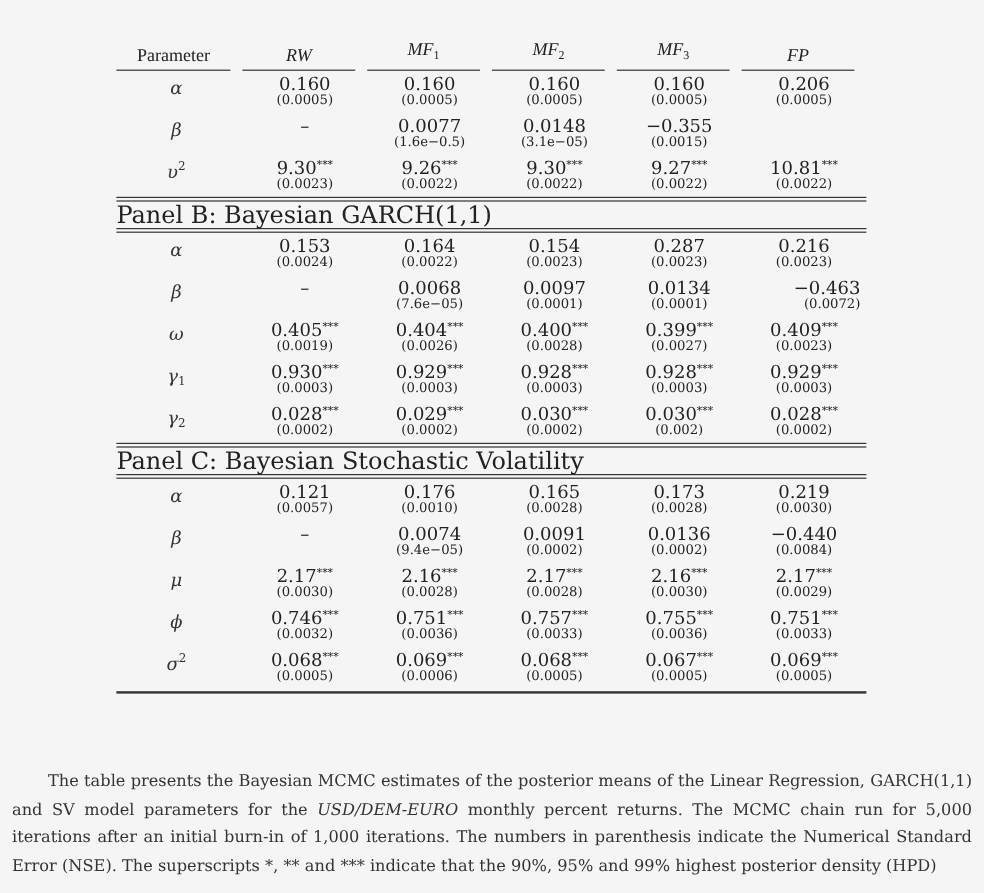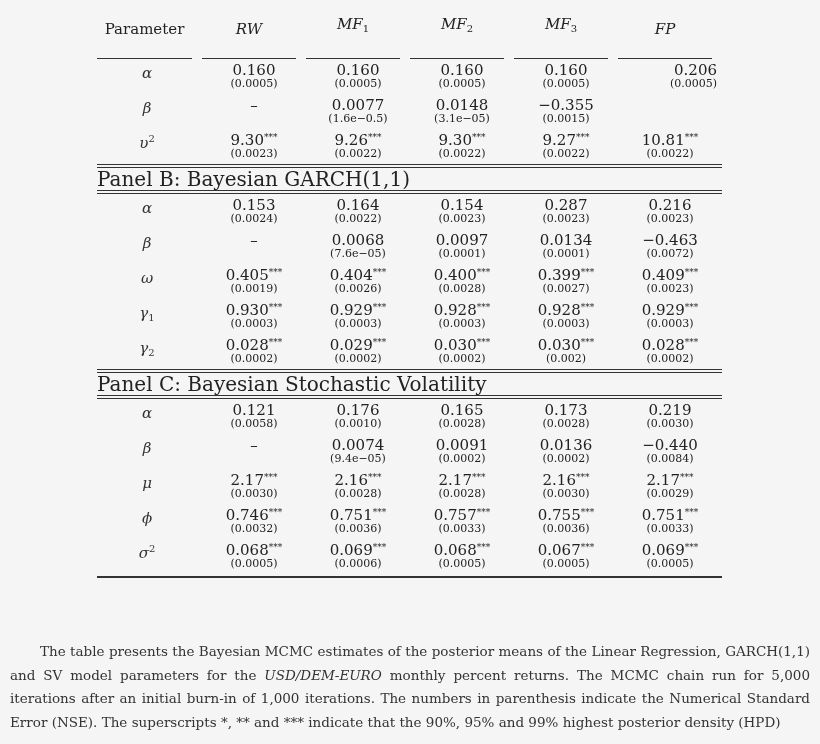--- a/index.html
+++ b/index.html
@@ -6,22 +6,23 @@
     body {
       width: 820px; height: 744px; overflow: hidden;
       background: #f5f5f5; color: #222;
       font-family: "DejaVu Serif", "Liberation Serif", serif;
       position: relative;
     }
     .table-wrap { position: absolute; left: 97px; top: 36px; width: 625px; }
     .hdr-row { display: flex; height: 23px; align-items: flex-end; }
     .hdr-cell {
       text-align: center; font-size: 15px; font-style: italic;
-      border-bottom: 1.3px solid #333; margin: 0 5px 0 5px; padding-bottom: 20px;
+      border-bottom: 1.3px solid #333; margin: 0 5px 0 5px; padding-bottom: 2px;
       line-height: 18px;
+      font-family: Liberation Serif, serif;
     }
     .hdr-cell.param { font-style: normal; margin-left: 0; }
     .hdr-cell.last { margin-right: 0; }
     .hdr-cell sub { font-size: 10px; vertical-align: -3px; font-style: normal; }
     .col-param { width: 100px; flex: none; }
     .col { width: 94px; flex: none; }
     .row { display: flex; height: 35px; }
     .cell { text-align: center; position: relative; }
     .cell .val { display: block; font-size: 15px; line-height: 16px; padding-top: 3px; }
     .cell .nse { display: block; font-size: 11px; line-height: 12px; }
@@ -62,21 +63,21 @@
           <span class="nse">(0.0005)</span>
         </div>
         <div class="cell col" style="margin-left: 10px;">
           <span class="val"><span>0.160</span></span>
           <span class="nse">(0.0005)</span>
         </div>
         <div class="cell col" style="margin-left: 10px;">
           <span class="val"><span>0.160</span></span>
           <span class="nse">(0.0005)</span>
         </div>
-        <div class="cell col" style="margin-left: 10px; text-align: right;">
+        <div class="cell col" style="margin-left: 10px;">
           <span class="val"><span>0.206</span></span>
           <span class="nse">(0.0005)</span>
         </div>
       </div>
       <div class="row">
         <div class="pcell col-param"><span>β</span></div>
         <div class="cell col" style="margin-left: 10px;">
           <span class="val"><span>–</span></span>
           <span class="nse"></span>
         </div>
@@ -153,21 +154,21 @@
           <span class="nse">(7.6e−05)</span>
         </div>
         <div class="cell col" style="margin-left: 10px;">
           <span class="val"><span>0.0097</span></span>
           <span class="nse">(0.0001)</span>
         </div>
         <div class="cell col" style="margin-left: 10px;">
           <span class="val"><span>0.0134</span></span>
           <span class="nse">(0.0001)</span>
         </div>
-        <div class="cell col" style="margin-left: 10px;">
+        <div class="cell col" style="margin-left: 10px; text-align: right;">
           <span class="val"><span>−0.463</span></span>
           <span class="nse">(0.0072)</span>
         </div>
       </div>
       <div class="row">
         <div class="pcell col-param"><span>ω</span></div>
         <div class="cell col" style="margin-left: 10px;">
           <span class="val"><span>0.405</span><sup>***</sup></span>
           <span class="nse">(0.0019)</span>
         </div>
@@ -234,21 +235,21 @@
           <span class="nse">(0.0002)</span>
         </div>
       </div>
       <div class="double-rule"></div>
       <div class="panel-title">Panel C: Bayesian Stochastic Volatility</div>
       <div class="double-rule"></div>
       <div class="row">
         <div class="pcell col-param"><span>α</span></div>
         <div class="cell col" style="margin-left: 10px;">
           <span class="val"><span>0.121</span></span>
-          <span class="nse">(0.0058)</span>
+          <span class="nse">(0.0057)</span>
         </div>
         <div class="cell col" style="margin-left: 10px;">
           <span class="val"><span>0.176</span></span>
           <span class="nse">(0.0010)</span>
         </div>
         <div class="cell col" style="margin-left: 10px;">
           <span class="val"><span>0.165</span></span>
           <span class="nse">(0.0028)</span>
         </div>
         <div class="cell col" style="margin-left: 10px;">

